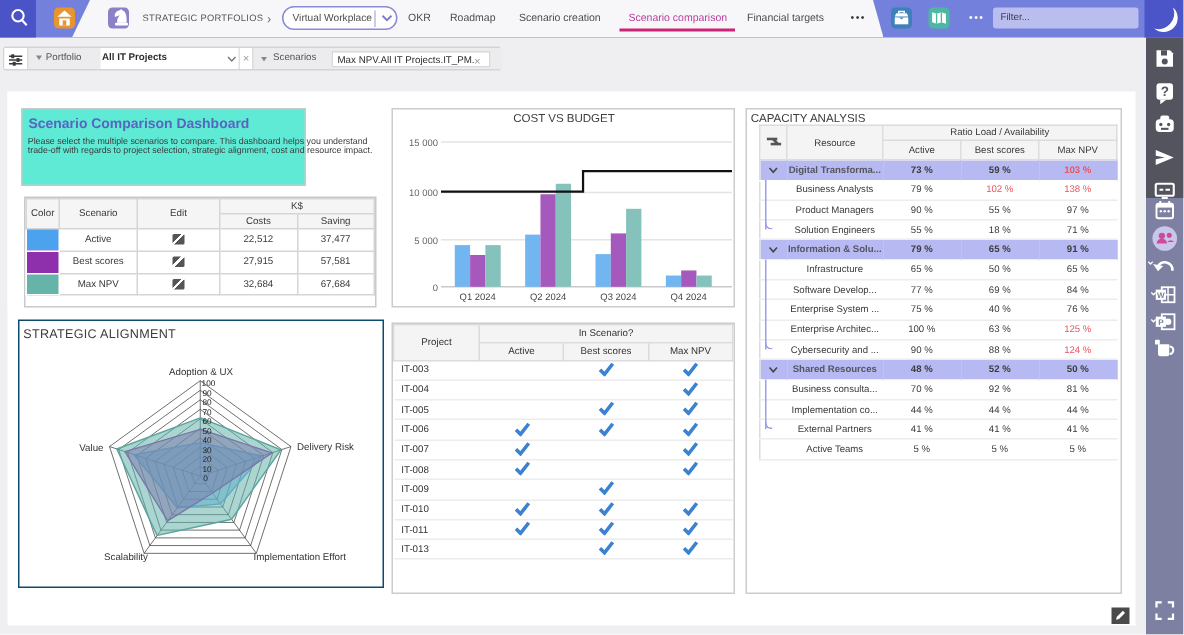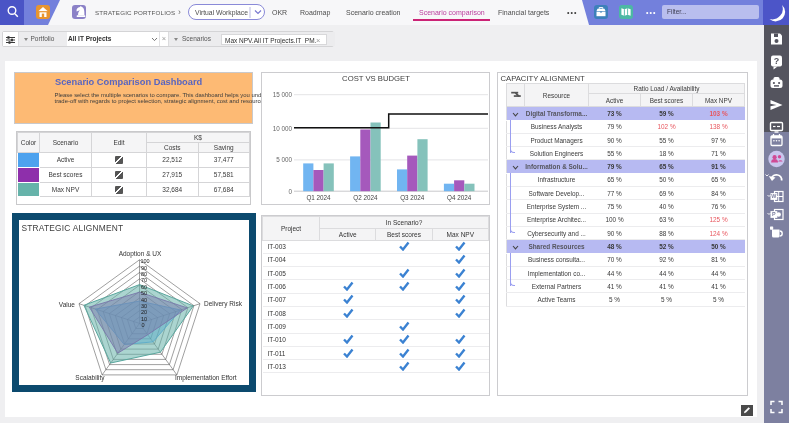--- a/index.html
+++ b/index.html
@@ -21,23 +21,23 @@
 #tb-underline { left:413px; top:19px; width:77px; height:2px; background:#cb2376; }
 
 
 .tri { display:inline-block; width:0; height:0; border-left:2.5px solid transparent; border-right:2.5px solid transparent; border-top:3.5px solid #888; vertical-align:middle; }
 #frow { left:2px; top:31px; width:332px; height:16px; background:#fff; border:1px solid #d4d4d6; border-radius:2px; font-size:6.5px; color:#555; }
 
 
 .panel { background:#fff; }
 #canvas { left:5px; top:61px; width:752px; height:356px; background:#fff; }
 #panelA { left:5px; top:62px; width:250px; height:145px; }
-#textbox { left:14px; top:72px; width:239px; height:52px; border:1px solid #c9c9cb; background:#fdba74;padding-left:36px; }
+#textbox { left:14px; top:72px; width:190px; height:52px; border:1px solid #c9c9cb; background:#5eead4; }
 #tablebox { left:16px; top:131px; width:235px; height:74px; border:1px solid #c9c9cb; background:#fff; }
-#panelB { left:12px; top:213px; width:244px; height:179px; border:7px solid #0c4a6e; }
+#panelB { left:12px; top:213px; width:244px; height:179px; border:1px solid #0c4a6e; }
 #panelC { left:261px; top:72px; width:229px; height:133px; border:1px solid #cccccf; }
 #panelD { left:261px; top:215px; width:229px; height:181px; border:1px solid #cccccf; }
 #panelE { left:497px; top:72px; width:251px; height:324px; border:1px solid #cccccf; }
 .ptitle { font-size:7.7px; color:#3d3d3d; letter-spacing:0; }
 #editbtn { left:741px; top:405px; width:12px; height:11px; background:#4a4a4a; }
 
 #scn-tbl { border-collapse:collapse; width:233px; table-layout:fixed; }
 #scn-tbl td { border:1px solid #d5d5d7; font-size:6.5px; text-align:center; color:#3a3a3a; padding:0; }
 #scn-tbl tr.h td { background:#f5f5f6; color:#3a3a3a; }
 #scn-tbl tr.d td { height:14.9px; }
@@ -359,21 +359,21 @@
               <path d="M2 5.5 L5 8.5 L10.5 1.5" stroke="#3b82d2" stroke-width="2.4" fill="none"></path>
             </svg></td>
           <td><svg class="chk" width="12" height="10">
               <path d="M2 5.5 L5 8.5 L10.5 1.5" stroke="#3b82d2" stroke-width="2.4" fill="none"></path>
             </svg></td>
         </tr>
   </tbody>
     </table>
 </div>
 <div class="abs panel" id="panelE">
-  <div class="ptitle" style="margin:0.5px 0 0 2.5px;">CAPACITY ALIGNMENT</div>
+  <div class="ptitle" style="margin:0.5px 0 0 2.5px;">CAPACITY ANALYSIS</div>
   <table id="cap-tbl">
     <tbody>
         <tr class="h">
           <td rowspan="2" style="width:18px;"><svg width="10" height="7" viewBox="0 0 10 7">
               <rect x="0.2" y="0.8" width="7" height="1.7" fill="#555"></rect>
               <rect x="2.8" y="4.2" width="7" height="1.7" fill="#555"></rect>
               <path d="M5.5 1.5 L8.8 5 L7 5.9 L3.8 2.3 Z" fill="#555"></path>
             </svg></td>
       <td rowspan="2" style="width:64px;">Resource</td>
           <td colspan="3" style="height:10px;">Ratio Load / Availability</td>

